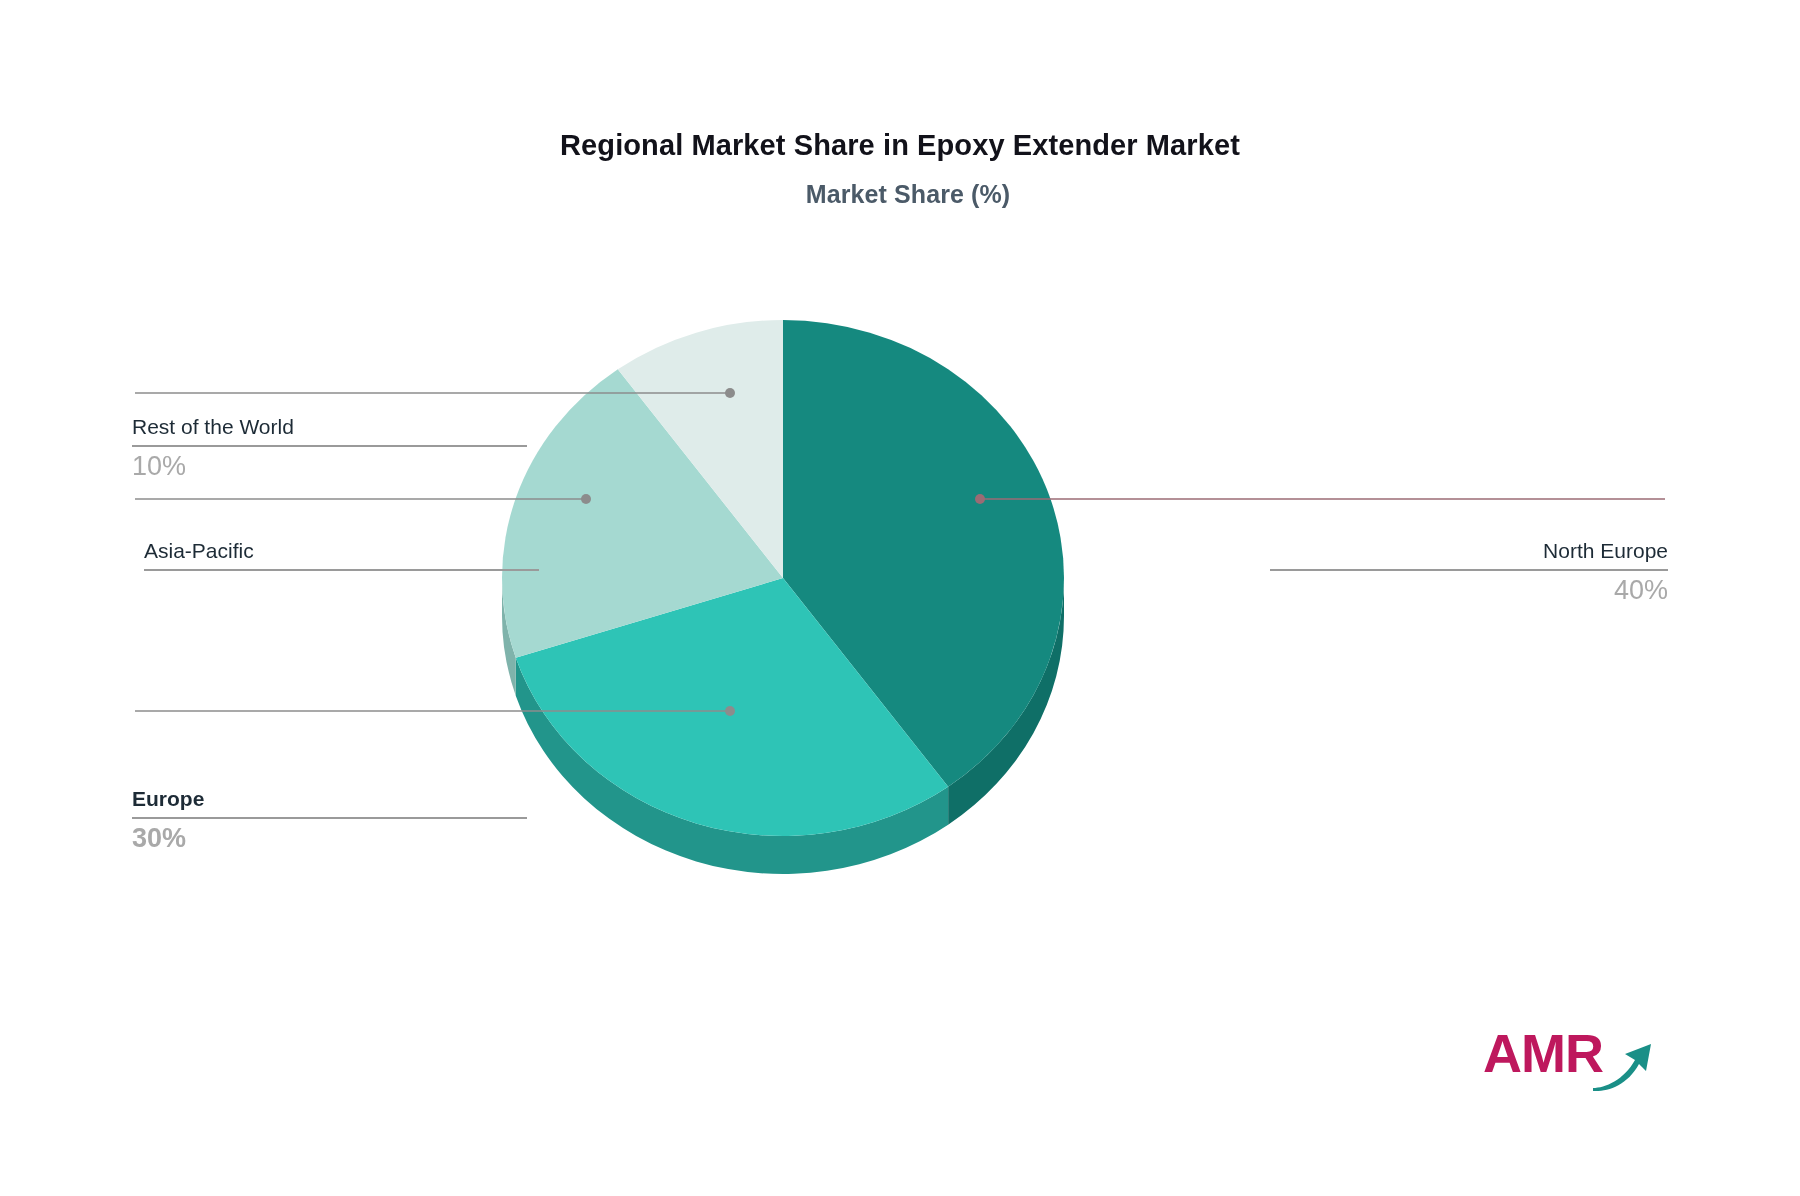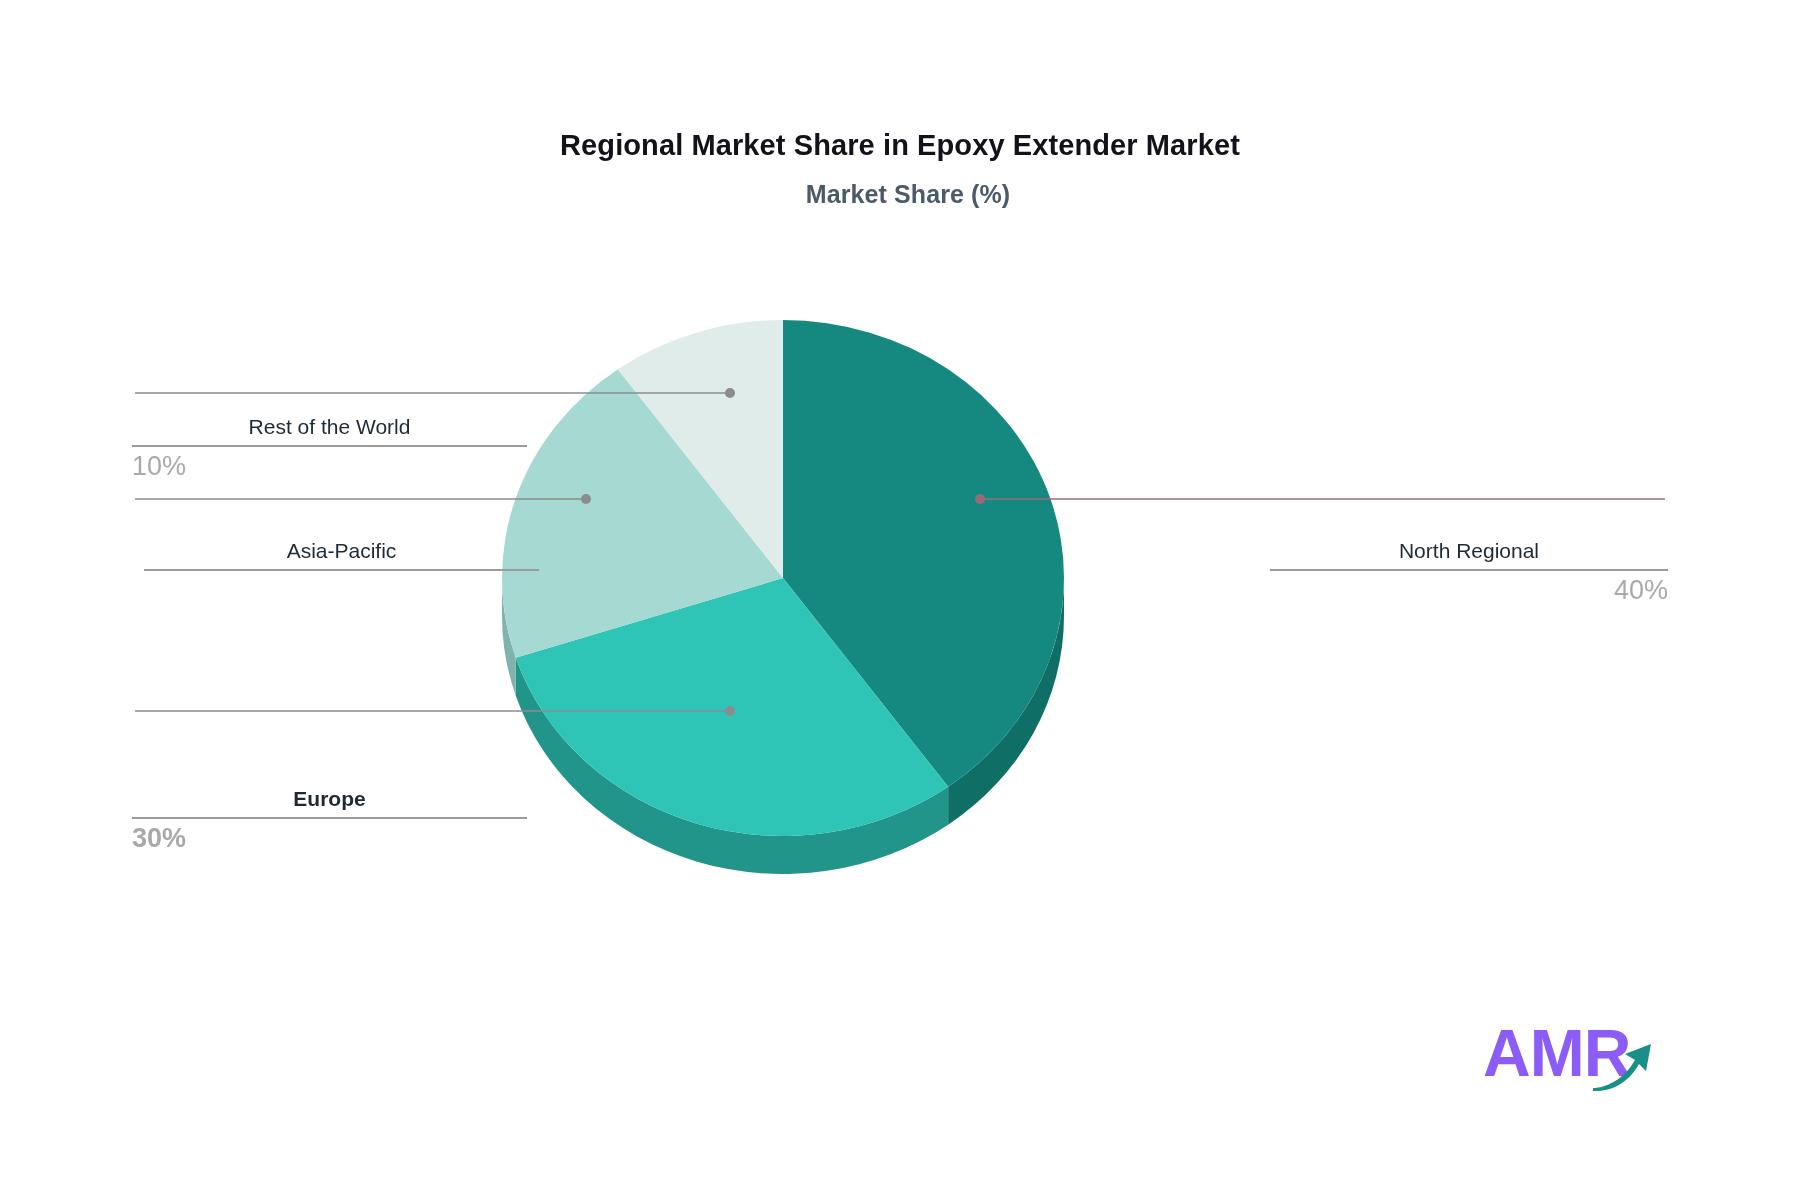--- a/index.html
+++ b/index.html
@@ -58,21 +58,20 @@
   
   .callout {
     position: absolute;
     font-family: "Liberation Sans", sans-serif;
   }
   .callout .cl-name {
     font-size: 21px;
     color: #1d2b36;
     line-height: 26px;
     white-space: nowrap;
-    text-align: center;
   }
   .callout .cl-rule {
     height: 0;
     border-top: 2px solid #9a9a9a;
     margin-top: 5px;
     margin-bottom: 6px;
   }
   .callout .cl-value {
     font-size: 27px;
     color: #a9a9a9;
@@ -87,23 +86,23 @@
     position: absolute;
     left: 1483px;
     top: 1022px;
     width: 170px;
     height: 80px;
   }
   #amr-logo .amr-text {
     position: absolute;
     left: 0;
     top: 2px;
-    font-size: 66px;
+    font-size: 54px;
     font-weight: bold;
-    color: #8b5cf6;
+    color: #be185d;
     letter-spacing: -1px;
     line-height: 58px;
   }
   #amr-logo svg {
     position: absolute;
     left: 108px;
     top: 18px;
   }
 </style>
 </head>
@@ -166,21 +165,21 @@
     <div class="cl-rule"></div>
   </div>
 
   <div class="callout align-left" style="left:132px; top:786px; width:395px;font-weight:bold;">
     <div class="cl-name">Europe</div>
     <div class="cl-rule"></div>
     <div class="cl-value">30%</div>
   </div>
 
   <div class="callout align-right" style="left:1270px; top:538px; width:398px;">
-    <div class="cl-name">North Regional</div>
+    <div class="cl-name">North Europe</div>
     <div class="cl-rule"></div>
     <div class="cl-value">40%</div>
   </div>
 
   <div id="amr-logo">
     <div class="amr-text">AMR</div>
     <svg width="62" height="52" viewBox="0 0 62 52">
       <path d="M2 48 C 14 48, 33 40, 44 20 L 34 14 L 60 4 L 55 31 L 48 24 C 36 46, 16 52, 2 51 Z" fill="#1a8f87"></path>
     </svg>
   </div>

